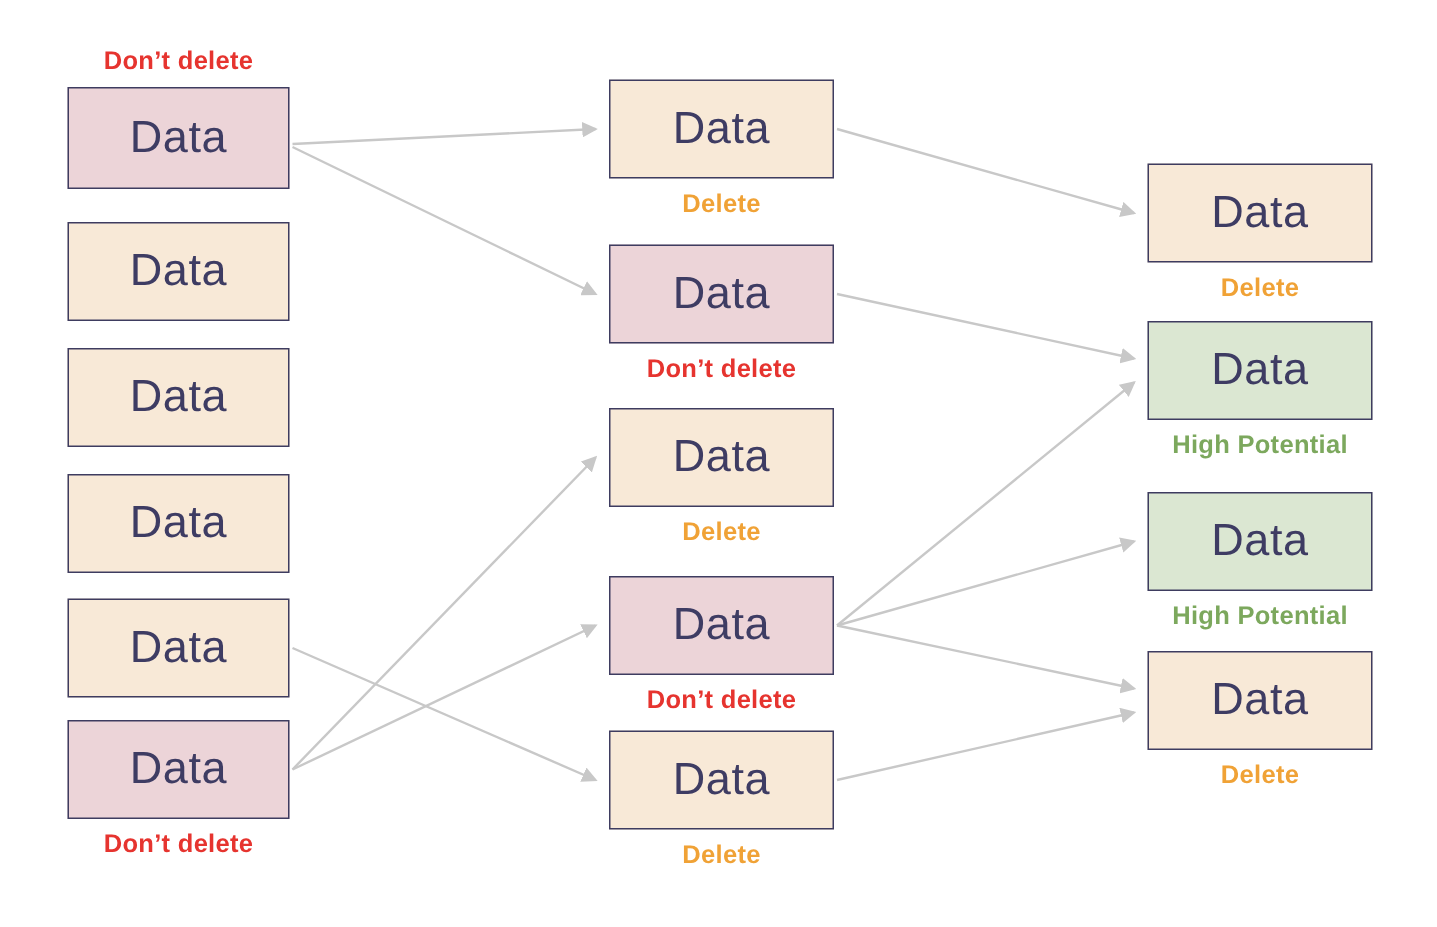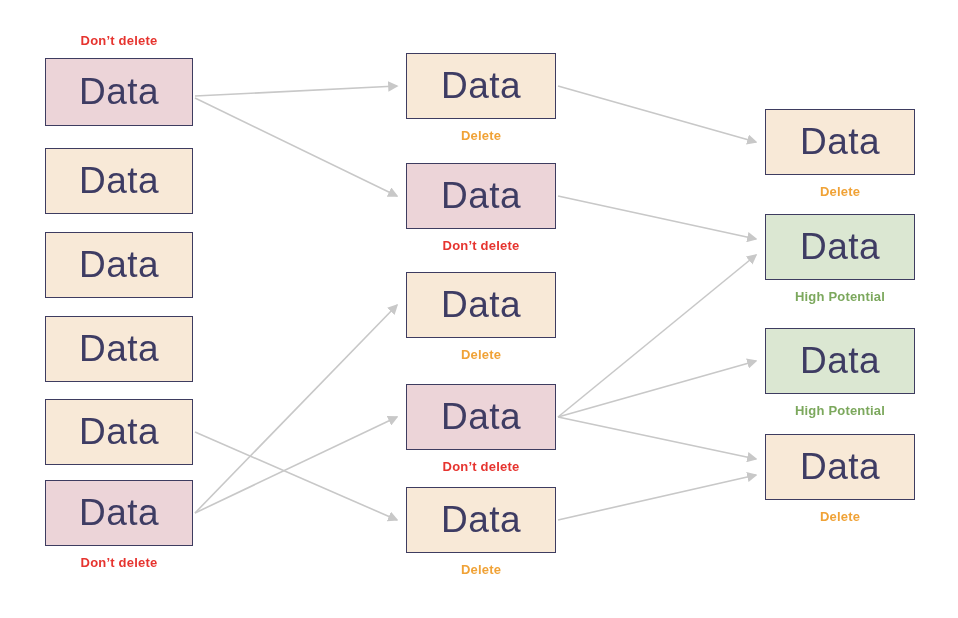--- a/index.html
+++ b/index.html
@@ -16,30 +16,30 @@
     left: 0; top: 0;
     width: 958px; height: 618px;
     pointer-events: none;
   }
   .node {
     position: absolute;
     border: 1.6px solid #3e3c60;
     display: flex;
     align-items: center;
     justify-content: center;
-    font-size: 37px;
+    font-size: 30px;
     letter-spacing: 0.4px;
   }
   .annotation {
     position: absolute;
     height: 20px;
     line-height: 20px;
     text-align: center;
     font-weight: bold;
-    font-size: 13px;
+    font-size: 17px;
     letter-spacing: 0.2px;
   }
 </style>
 </head>
 <body>
 
 <div id="diagram-canvas" style="background: rgb(255, 255, 255);">
   <svg id="edges-layer" width="958" height="618" viewBox="0 0 958 618" xmlns="http://www.w3.org/2000/svg">
     <defs>
       <marker id="arrowhead" viewBox="0 0 10 10" refX="8.5" refY="5" markerWidth="6.5" markerHeight="6.5" orient="auto-start-reverse">

